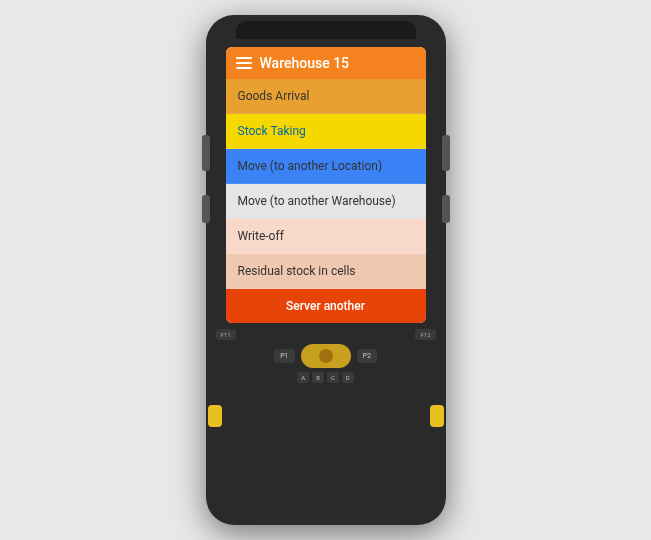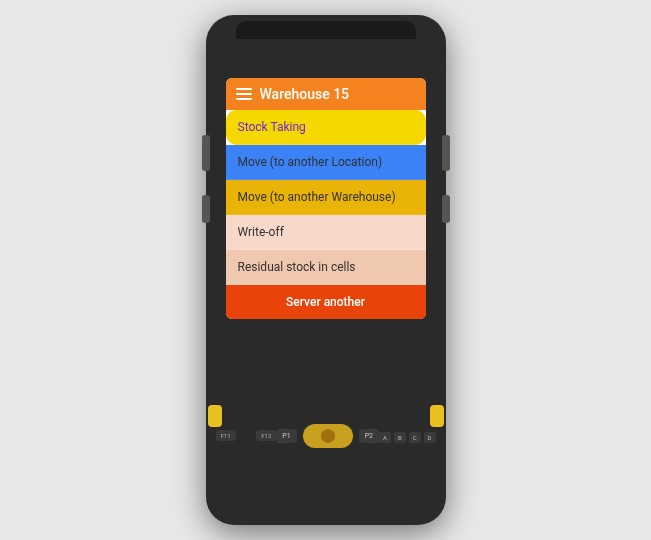--- a/index.html
+++ b/index.html
@@ -16,21 +16,20 @@
     .device {
       width: 240px;
       height: 510px;
       background: #2a2a2a;
       border-radius: 28px;
       position: relative;
       box-shadow: 0 8px 32px rgba(0,0,0,0.5);
       display: flex;
       flex-direction: column;
       align-items: center;
-      gap: 31px;
     }
 
     
     .device-top {
       width: 180px;
       height: 18px;
       background: #1a1a1a;
       border-radius: 10px 10px 0 0;
       margin-top: 6px;
     }
@@ -116,21 +115,21 @@
       padding: 10px;
       font-size: 12px;
       font-weight: 500;
       cursor: pointer;
     }
 
     
     .device-bottom {
       width: 100%;
       display: flex;
-      flex-direction: row;
+      flex-direction: column;
       align-items: center;
       padding: 6px 10px;
       flex: 1;
     }
 
     .function-keys {
       display: flex;
       justify-content: space-between;
       width: 100%;
       margin-bottom: 4px;
@@ -224,23 +223,24 @@
       <div class="app-header" style="background:#F4831F;">
         <div class="hamburger-icon">
           <span></span>
           <span></span>
           <span></span>
         </div>
         <span class="app-header-title">Warehouse 15</span>
       </div>
 
       <div id="menu-list">
-          <div class="menu-item" style="background: rgb(245, 216, 0); color: #6d28d9; border-radius: 11px;">Stock Taking</div>
+          <div class="menu-item" style="background: rgb(232, 160, 48); color: rgb(51, 51, 51);">Goods Arrival</div>
+          <div class="menu-item" style="background: rgb(245, 216, 0); color: #0369a1;">Stock Taking</div>
           <div class="menu-item" style="background: #3b82f6; color: rgb(51, 51, 51);">Move (to another Location)</div>
-          <div class="menu-item" style="background: #eab308; color: rgb(51, 51, 51);">Move (to another Warehouse)</div>
+          <div class="menu-item" style="background: #e5e5e5; color: rgb(51, 51, 51);">Move (to another Warehouse)</div>
           <div class="menu-item" style="background: rgb(248, 216, 200); color: rgb(51, 51, 51);">Write-off</div>
           <div class="menu-item" style="background: rgb(240, 200, 176); color: rgb(51, 51, 51);">Residual stock in cells</div>
         </div>
 
       <div class="server-exchange-btn">Server another</div>
 
     </div>
   </div>
 
   <div class="device-bottom">

